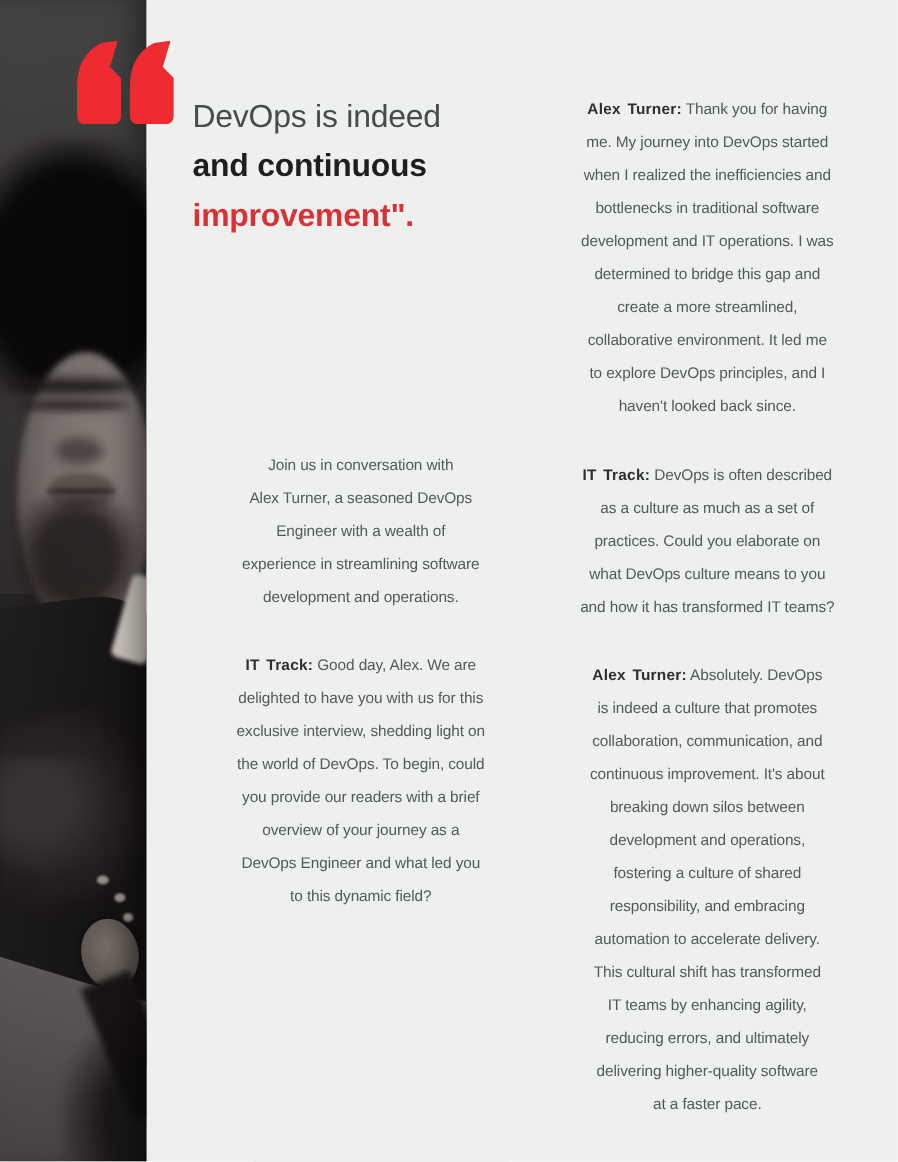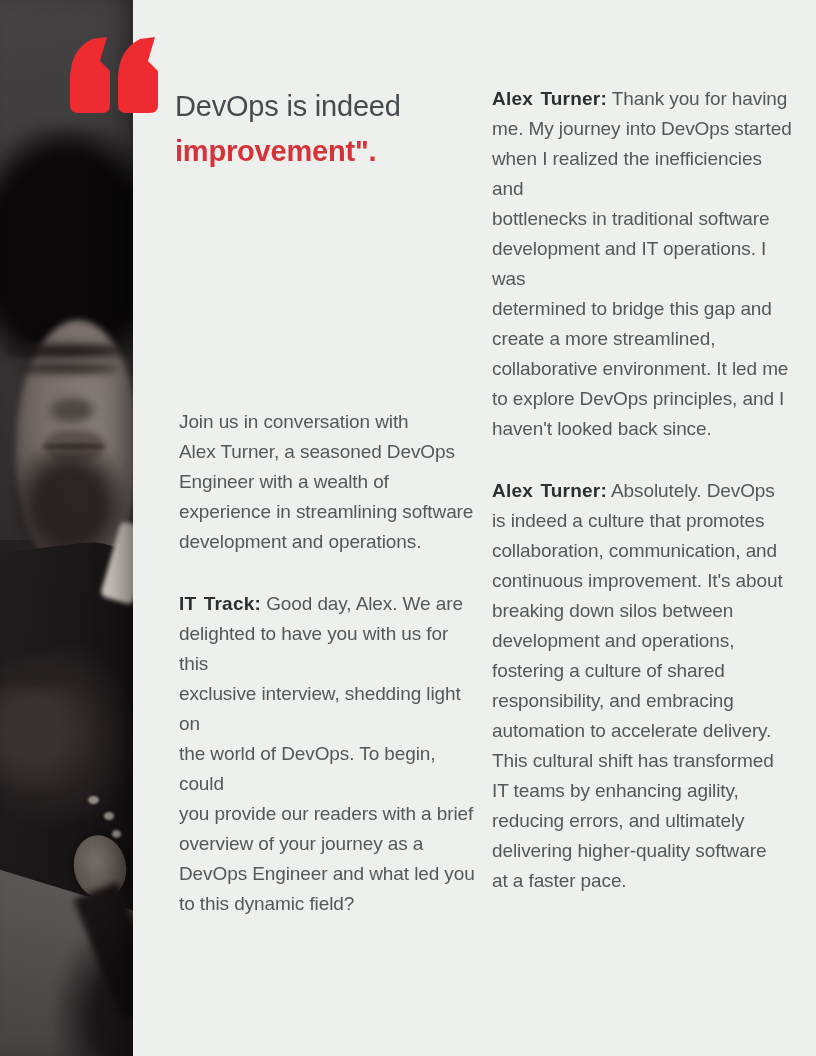--- a/index.html
+++ b/index.html
@@ -49,21 +49,21 @@
   .quote-mark path{fill:var(--accent-red);}
 
   
   .pullquote{position:absolute;left:175px;top:84px;width:300px;}
   .q-line{font-size:29px;line-height:45px;letter-spacing:-.2px;}
   .ql{color:var(--quote);font-weight:300;}
   .qb{color:var(--quote-dark);font-weight:700;}
   .qr{color:var(--text-red);font-weight:700;}
 
   
-  .col{position:absolute;color:var(--body);font-size:19px;line-height:30px;letter-spacing:-.1px;}
+  .col{position:absolute;color:var(--body);font-size:14px;line-height:30px;letter-spacing:-.1px;text-align:center;}
   .col-left{left:179px;top:407px;width:298px;}
   .col-right{left:492px;top:84px;width:302px;}
   .para{margin:0 0 32px 0;}
   .para .ptext{white-space:pre-line;}
   .speaker{color:var(--strong);font-weight:700;word-spacing:2px;letter-spacing:.2px;}
 </style>
 </head>
 <body>
 
 <div class="page">
@@ -91,20 +91,21 @@
     <div class="ph ph-corner"></div>
   </aside>
 
   <svg class="quote-mark" viewBox="0 0 88 76" aria-hidden="true">
     <path d="M22 2 L37 0 L30 24 L40 34 L40 68 Q40 76 32 76 L8 76 Q0 76 0 68 L0 42 Q0 13 22 2 Z"></path>
     <path transform="translate(48,0)" d="M22 2 L37 0 L30 24 L40 34 L40 68 Q40 76 32 76 L8 76 Q0 76 0 68 L0 42 Q0 13 22 2 Z"></path>
   </svg>
 
   <header class="pullquote">
     <div class="q-line ql">DevOps is indeed</div>
+    <div class="q-line qb">and continuous</div>
     <div class="q-line qr">improvement".</div>
   </header>
 
   <section class="col col-left">
     <p class="para"><span class="ptext">Join us in conversation with
 Alex Turner, a seasoned DevOps
 Engineer with a wealth of
 experience in streamlining software
 development and operations.</span></p>
     <p class="para"><strong class="speaker">IT Track:</strong> <span class="ptext">Good day, Alex. We are
@@ -121,20 +122,25 @@
     <p class="para"><strong class="speaker">Alex Turner:</strong> <span class="ptext">Thank you for having
 me. My journey into DevOps started
 when I realized the inefficiencies and
 bottlenecks in traditional software
 development and IT operations. I was
 determined to bridge this gap and
 create a more streamlined,
 collaborative environment. It led me
 to explore DevOps principles, and I
 haven't looked back since.</span></p>
+    <p class="para"><strong class="speaker">IT Track:</strong> <span class="ptext">DevOps is often described
+as a culture as much as a set of
+practices. Could you elaborate on
+what DevOps culture means to you
+and how it has transformed IT teams?</span></p>
     <p class="para"><strong class="speaker">Alex Turner:</strong> <span class="ptext">Absolutely. DevOps
 is indeed a culture that promotes
 collaboration, communication, and
 continuous improvement. It's about
 breaking down silos between
 development and operations,
 fostering a culture of shared
 responsibility, and embracing
 automation to accelerate delivery.
 This cultural shift has transformed

